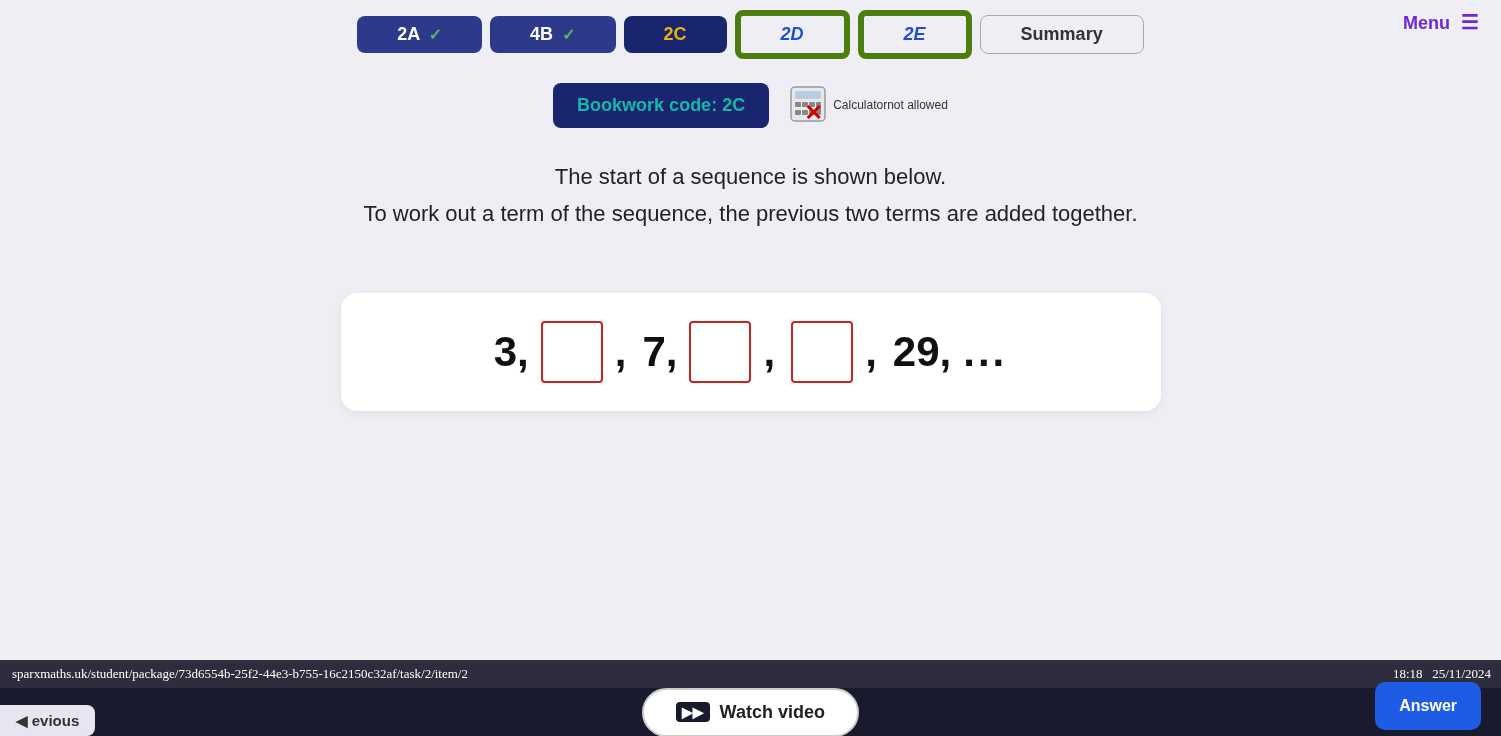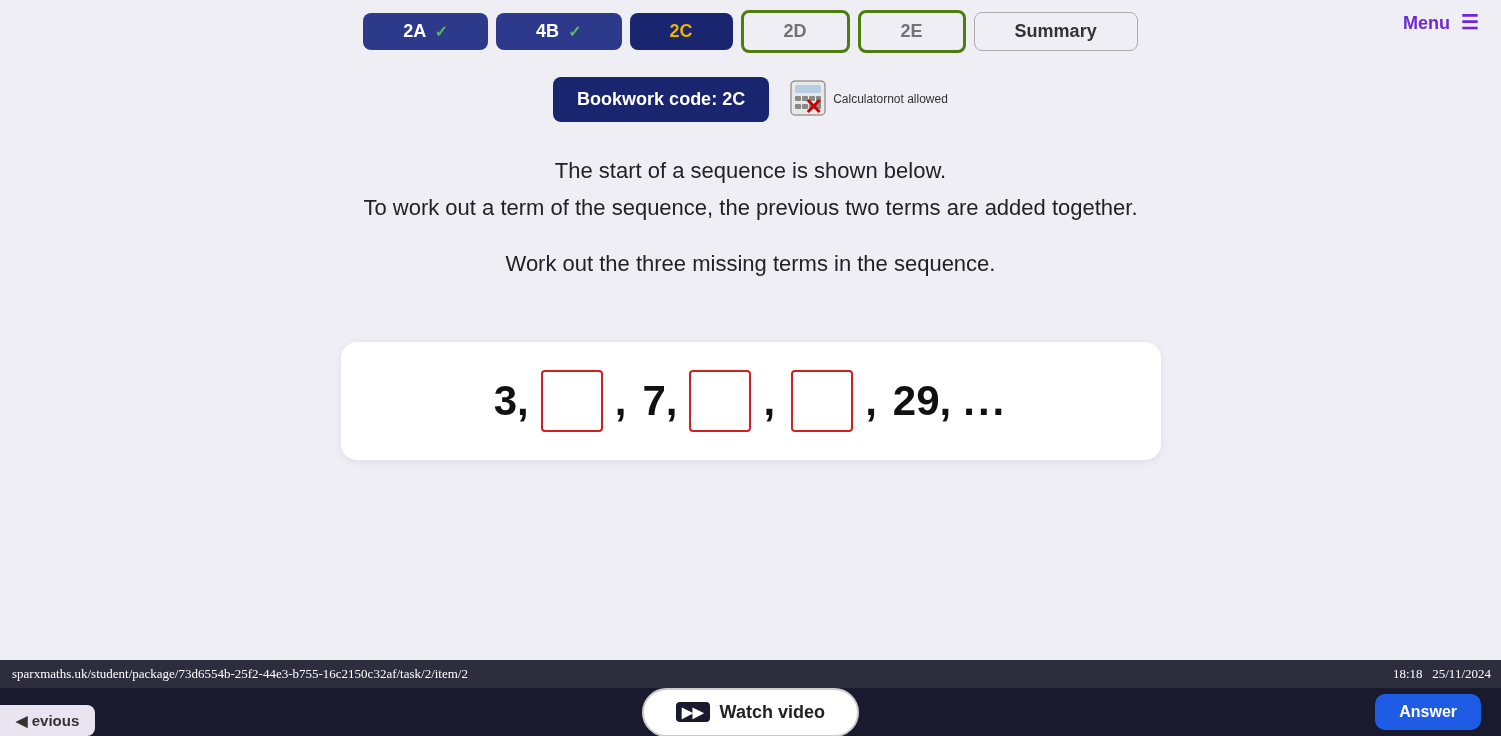--- a/index.html
+++ b/index.html
@@ -38,22 +38,23 @@
       color: white;
     }
 
     .nav-tab-active {
       background: #1a2570;
       color: #eab308;
     }
 
     .nav-tab-inactive {
       background: transparent;
-      color: #737373;
-      border: 3px solid #4d7c0f;
+      color: #1d4ed8;
+      border: 6px solid #4d7c0f;
+      font-style: italic;
     }
 
     .nav-tab-summary {
       background: transparent;
       color: #333;
       border: 1px solid #aaa;
       border-radius: 8px;
     }
 
     .check-mark {
@@ -80,21 +81,21 @@
       display: flex;
       align-items: center;
       justify-content: center;
       gap: 20px;
       margin-top: 14px;
       margin-bottom: 10px;
     }
 
     .bookwork-code-btn {
       background: #1a2570;
-      color: #ffffff;
+      color: #14b8a6;
       border: none;
       border-radius: 8px;
       padding: 12px 24px;
       font-size: 18px;
       font-weight: 700;
       cursor: pointer;
     }
 
     .calculator-info {
       display: flex;
@@ -324,21 +325,20 @@
     <div class="calc-text">
       <span>Calculator</span>
       <span>not allowed</span>
     </div>
   </div>
 </div>
 
 <div class="question-area">
   <div>The start of a sequence is shown below.</div>
   <div>To work out a term of the sequence, the previous two terms are added together.</div>
-  <div class="question-sub">Work out the three missing terms in the sequence.</div>
 </div>
 
 <div class="sequence-area">
   <span class="seq-value">3,</span>
   <input class="seq-input" type="text" style="">
   <span class="seq-comma">,</span>
   <span class="seq-value">7,</span>
   <input class="seq-input" type="text" style="">
   <span class="seq-comma">,</span>
   <input class="seq-input" type="text" style="">
@@ -362,16 +362,16 @@
     <span>◀ </span><span>evious</span>
   </button>
 
   <div style="flex:1; display:flex; justify-content:center; align-items:center;">
     <button class="watch-video-btn">
       <span style="background:#1a1a2e;color:white;border-radius:4px;padding:2px 6px;font-size:14px;">▶▶</span>
       <span>Watch video</span>
     </button>
   </div>
 
-  <button class="answer-btn" style="position:absolute;right:20px;bottom:6px;height:36px;border-radius:10px;background:#1e5ce6;color:white;border:none;font-size:16px;font-weight:700;padding:0 24px;cursor:pointer;">
+  <button class="answer-btn" style="position:absolute;right:20px;bottom:6px;height:48px;border-radius:10px;background:#1e5ce6;color:white;border:none;font-size:16px;font-weight:700;padding:0 24px;cursor:pointer;">
     <span>Answer</span>
   </button>
 </div>
 
 </body></html>

